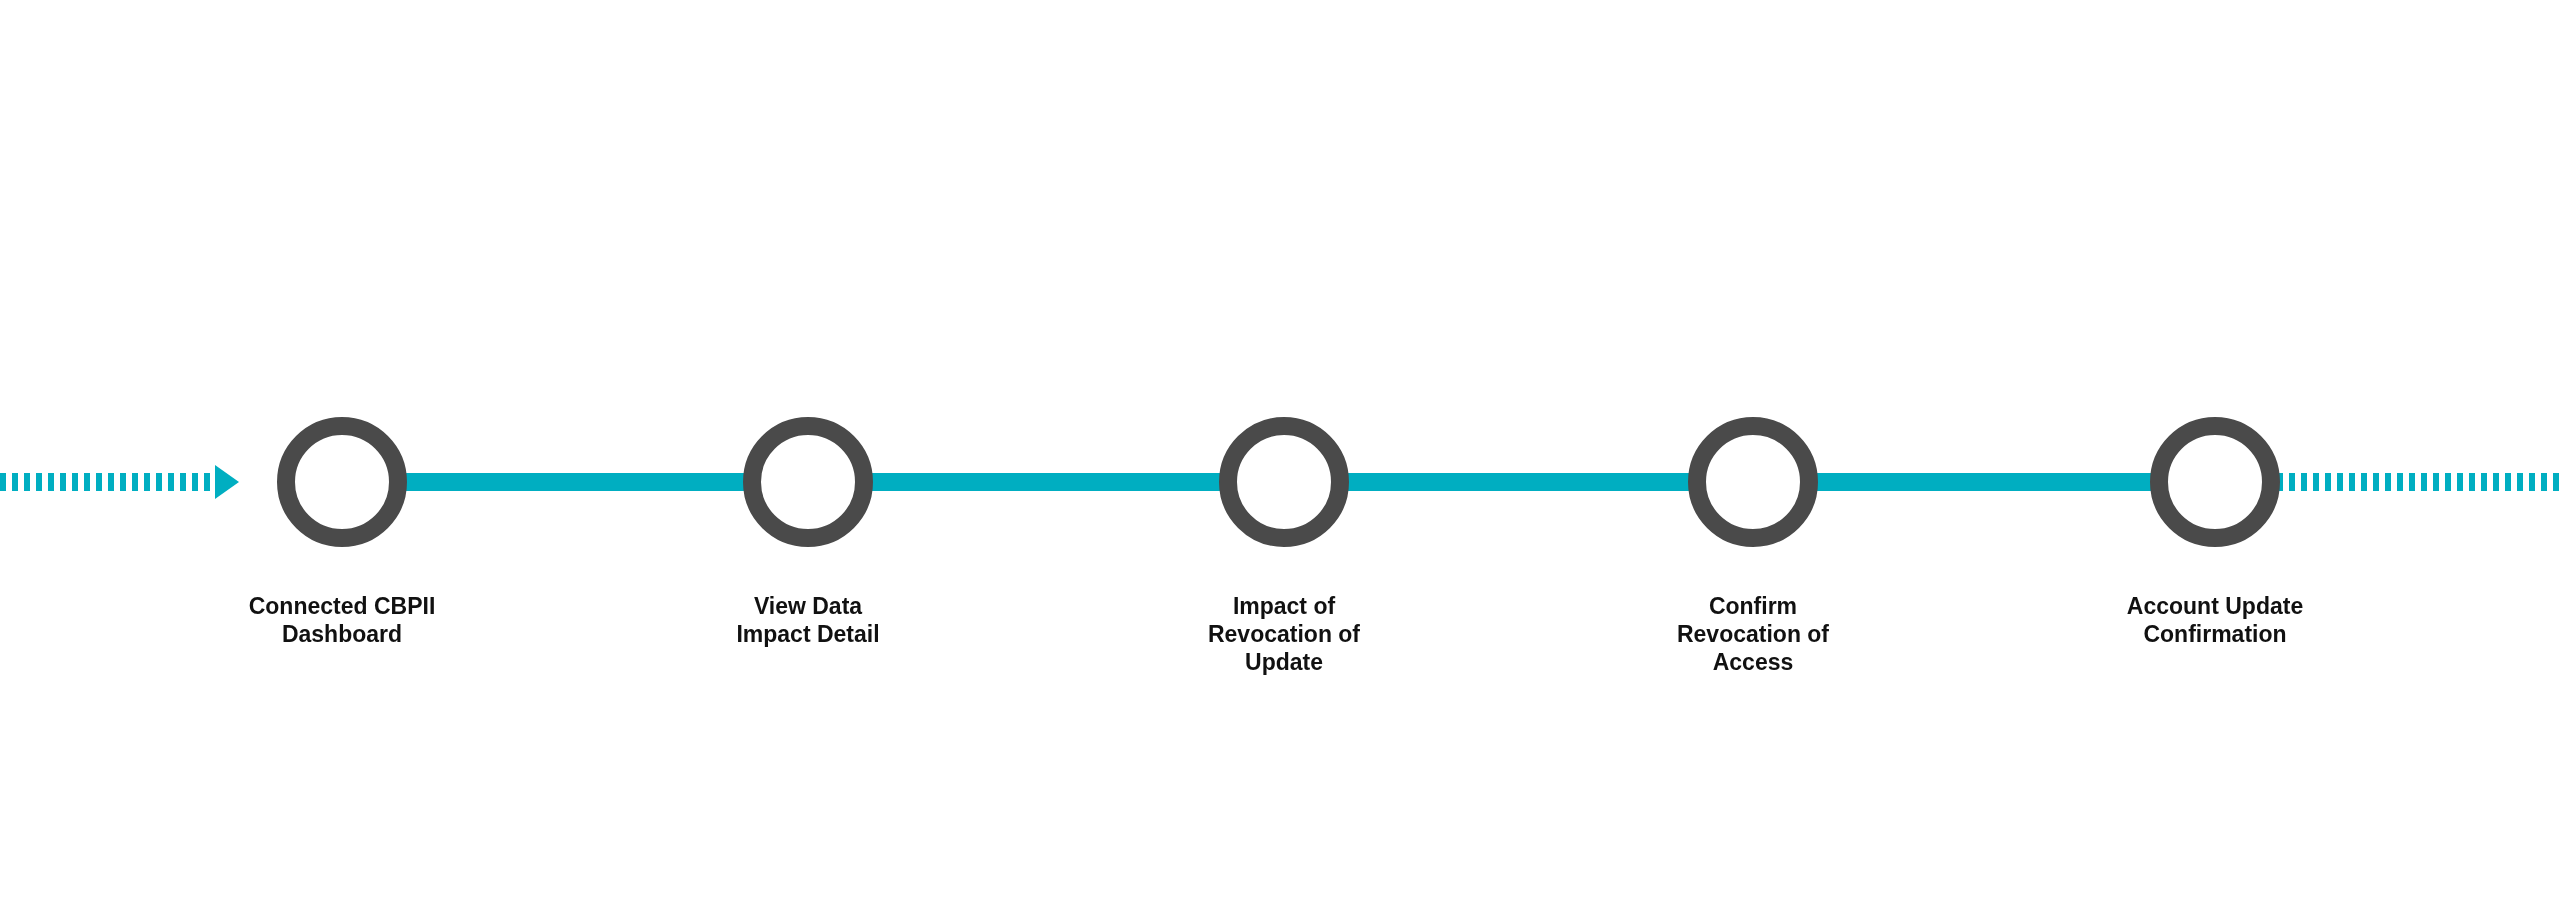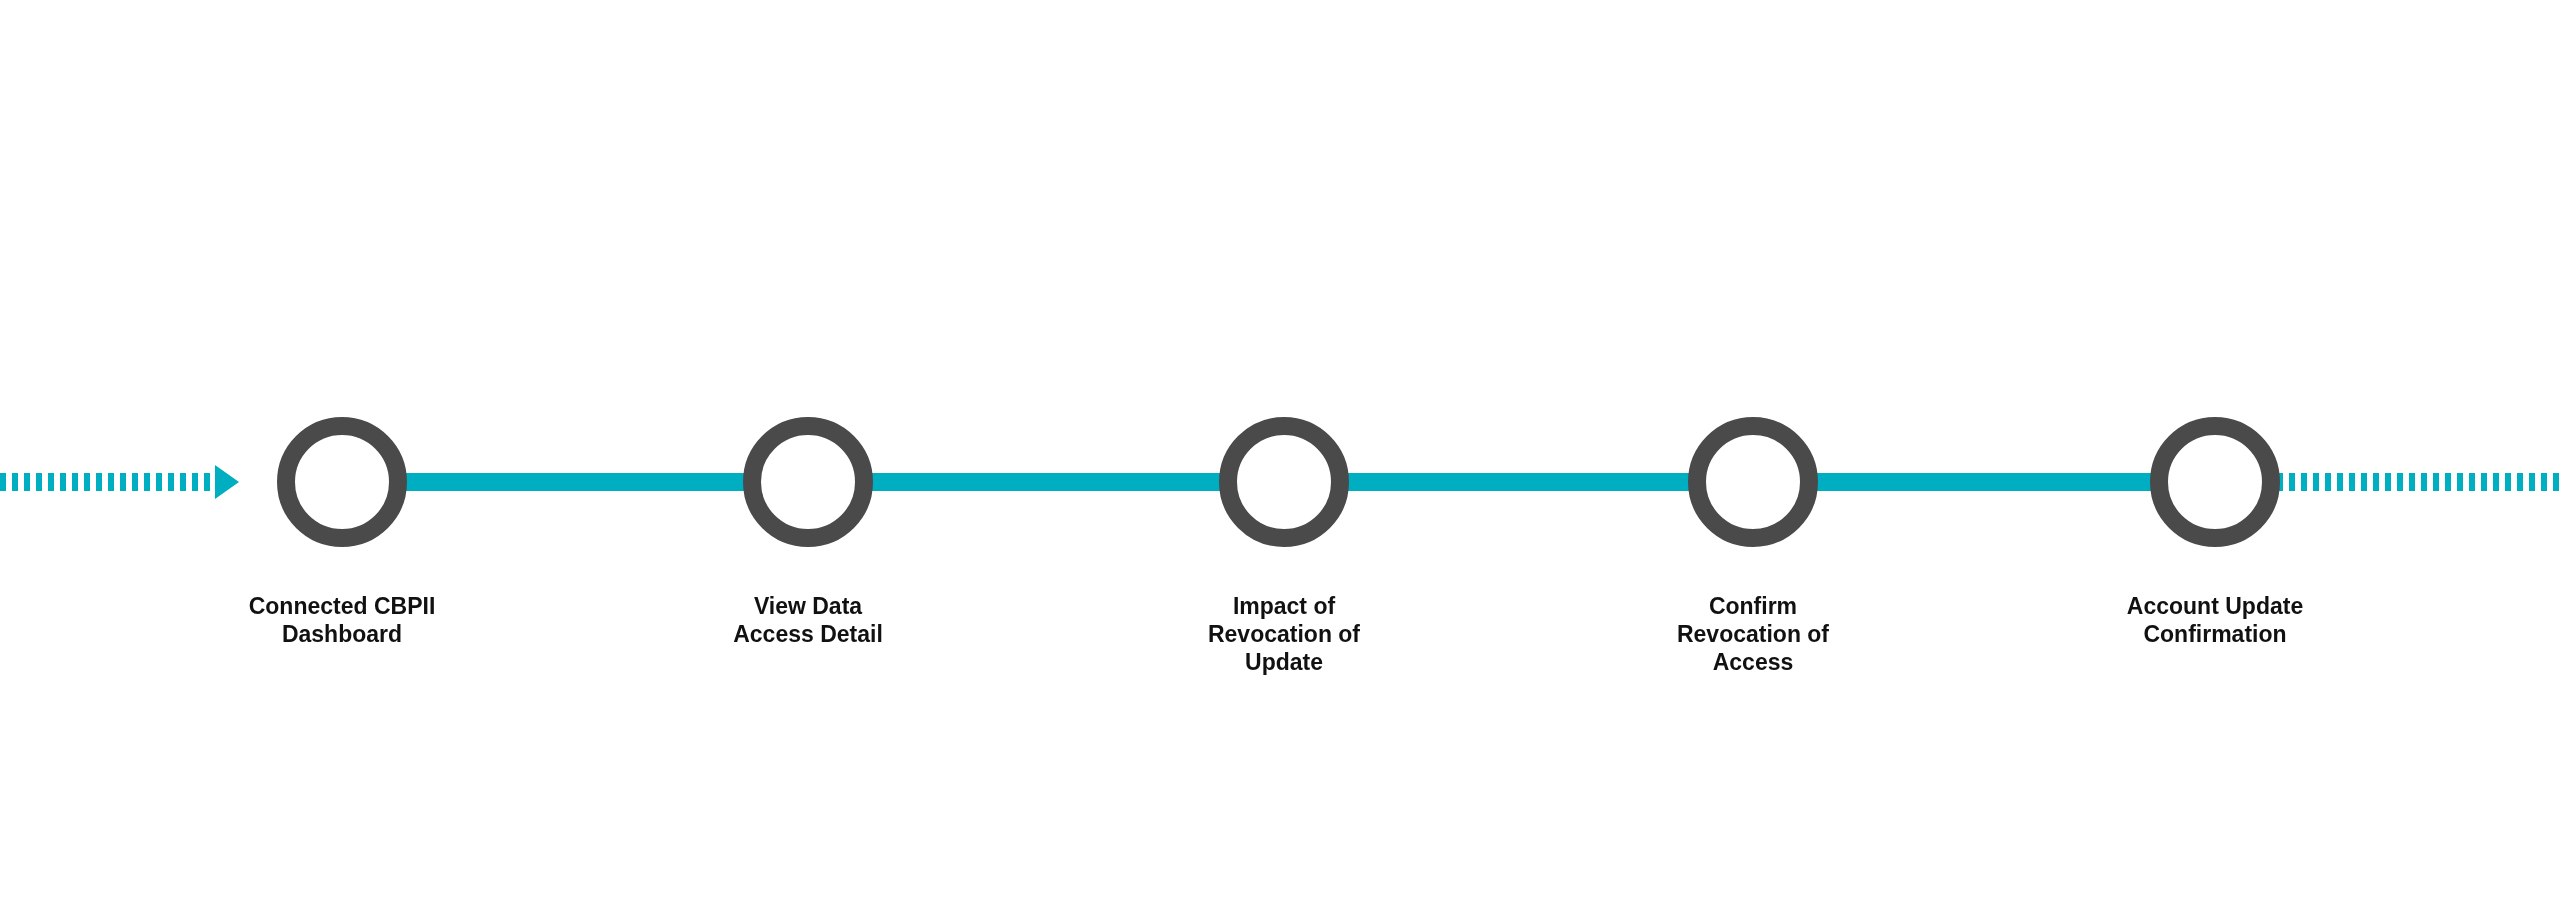--- a/index.html
+++ b/index.html
@@ -132,21 +132,21 @@
 
     <div class="node" style="left:342px;">
       <div class="node-circle"></div>
       <div class="node-label">Connected CBPII
 Dashboard</div>
     </div>
 
     <div class="node" style="left:808px;">
       <div class="node-circle"></div>
       <div class="node-label">View Data
-Access Detail</div>
+Impact Detail</div>
     </div>
 
     <div class="node" style="left:1284px;">
       <div class="node-circle"></div>
       <div class="node-label">Impact of
 Revocation of
 Update</div>
     </div>
 
     <div class="node" style="left:1753px;">

